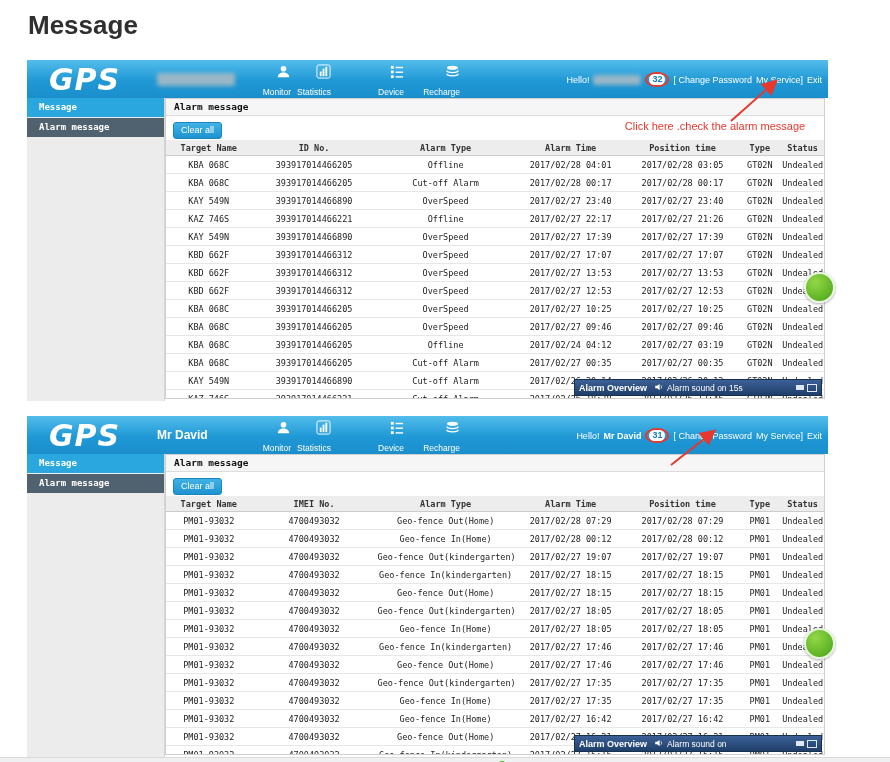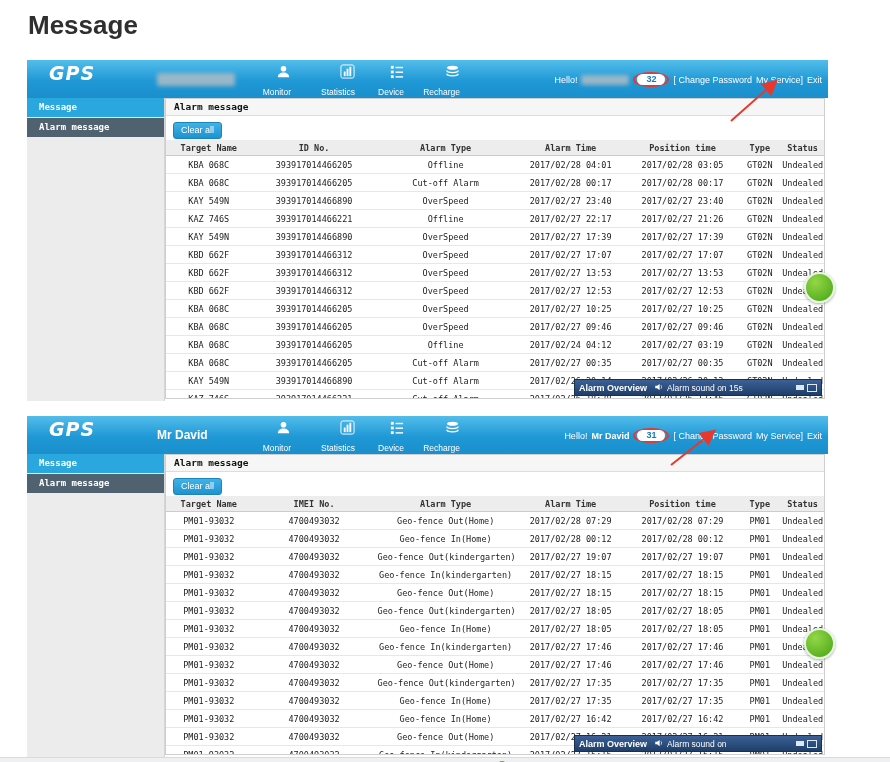--- a/index.html
+++ b/index.html
@@ -3,33 +3,33 @@
 <meta charset="utf-8">
 <style>
   html,body{margin:0;padding:0;background:#fff;}
   .page{position:relative;width:890px;height:762px;background:#fff;overflow:hidden;font-family:"Liberation Sans",sans-serif;margin-top:12px;}
   .page-title{position:absolute;left:28px;top:-2px;font-size:26px;font-weight:700;color:#2f2f2f;}
 
   .panel{position:absolute;left:27px;width:801px;height:341px;background:#fff;}
   #panel1{top:48px;} #panel2{top:404px;}
 
   .hdr{position:absolute;left:0;top:0;right:0;height:38px;background:linear-gradient(180deg,#53bdeb,#1f98d5 55%,#1a8fcc);}
-  .logo{position:absolute;left:22px;top:2px;font-family:"DejaVu Sans",sans-serif;font-size:19px;font-weight:bold;font-style:italic;color:#fff;letter-spacing:1px;}
+  .logo{position:absolute;left:22px;top:2px;font-family:"DejaVu Sans",sans-serif;font-size:30px;font-weight:bold;font-style:italic;color:#fff;letter-spacing:1px;}
   .hdr-user{position:absolute;left:130px;top:12px;color:#fff;font-weight:bold;font-size:12px;white-space:nowrap;}
   .blurbox{display:inline-block;width:78px;height:13px;background:#aebcc4;border-radius:2px;filter:blur(2px);opacity:.85;vertical-align:middle;}
   .blurbox.small{width:48px;height:10px;}
   .nav-item{position:absolute;top:4px;width:58px;text-align:right;color:#fff;cursor:pointer;}
   .nav-ico{display:block;height:17px;}
   .nav-lbl{font-size:8.5px;}
-  .n1{left:206px}.n2{left:270px}.n3{left:319px}.n4{left:375px}
+  .n1{left:206px}.n2{left:246px}.n3{left:319px}.n4{left:375px}
 
   .hdr-right{position:absolute;right:6px;top:12px;display:flex;align-items:center;gap:4px;color:#fff;font-size:9px;white-space:nowrap;}
   .hlink{cursor:pointer;}
   .badge-ring{border:2px solid #e8372c;border-radius:50%;padding:0 2px;display:inline-flex;align-items:center;justify-content:center;}
-  .badge{background:#fff;color:#157ab8;font-weight:bold;font-size:9px;border-radius:6px;padding:0 9px;line-height:11px;cursor:pointer;}
+  .badge{background:#fff;color:#157ab8;font-weight:bold;font-size:9px;border-radius:6px;padding:0 3px;line-height:11px;cursor:pointer;}
 
   .sidebar{position:absolute;left:0;top:38px;bottom:0;width:137px;background:#ececec;border-right:1px solid #d5d5d5;}
   .side-item{height:19px;line-height:19px;padding-left:12px;font-family:"DejaVu Sans Mono",monospace;font-weight:bold;font-size:9px;color:#fff;cursor:pointer;margin-bottom:1px;}
   .s-msg{background:#2aa7de;}
   .s-alarm{background:#50616f;}
 
   .main{position:absolute;left:138px;top:38px;right:3px;bottom:2px;background:#fff;border:1px solid #cfcfcf;overflow:hidden;}
   .sec-title{height:16px;line-height:16px;padding-left:8px;background:#f6f6f6;border-bottom:1px solid #ddd;font-family:"DejaVu Sans Mono",monospace;font-size:9.5px;font-weight:bold;color:#111;}
   .toolbar{height:21px;padding:3px 0 0 7px;}
   .clear-btn{background:linear-gradient(#41b2e5,#1d93d1);border:1px solid #1a85bd;border-radius:3px;color:#fff;font-size:9px;line-height:12px;padding:1px 7px 2px;cursor:pointer;font-family:"Liberation Sans",sans-serif;}
@@ -281,20 +281,21 @@
             </svg></span>
         <span>Alarm sound on 15s</span>
         <span class="ov-spacer"></span>
         <span class="ov-sq1"></span>
         <span class="ov-sq2"></span>
       </div>
     </div>
 
     <div class="float-btn"></div>
 
+    <div class="annot">Click here .check the alarm message</div>
     <svg class="arrow" style="left:690px;top:14px" width="78" height="50">
       <defs>
           <marker id="ah1" markerWidth="8" markerHeight="8" refX="6" refY="4" orient="auto">
             <path d="M0,0 L8,4 L0,8 z" fill="#e8372c"></path>
           </marker>
         </defs>
       <line x1="14" y1="47" x2="58" y2="8" stroke="#e8372c" stroke-width="2" marker-end="url(#ah1)"></line>
     </svg>
   </div>
 

